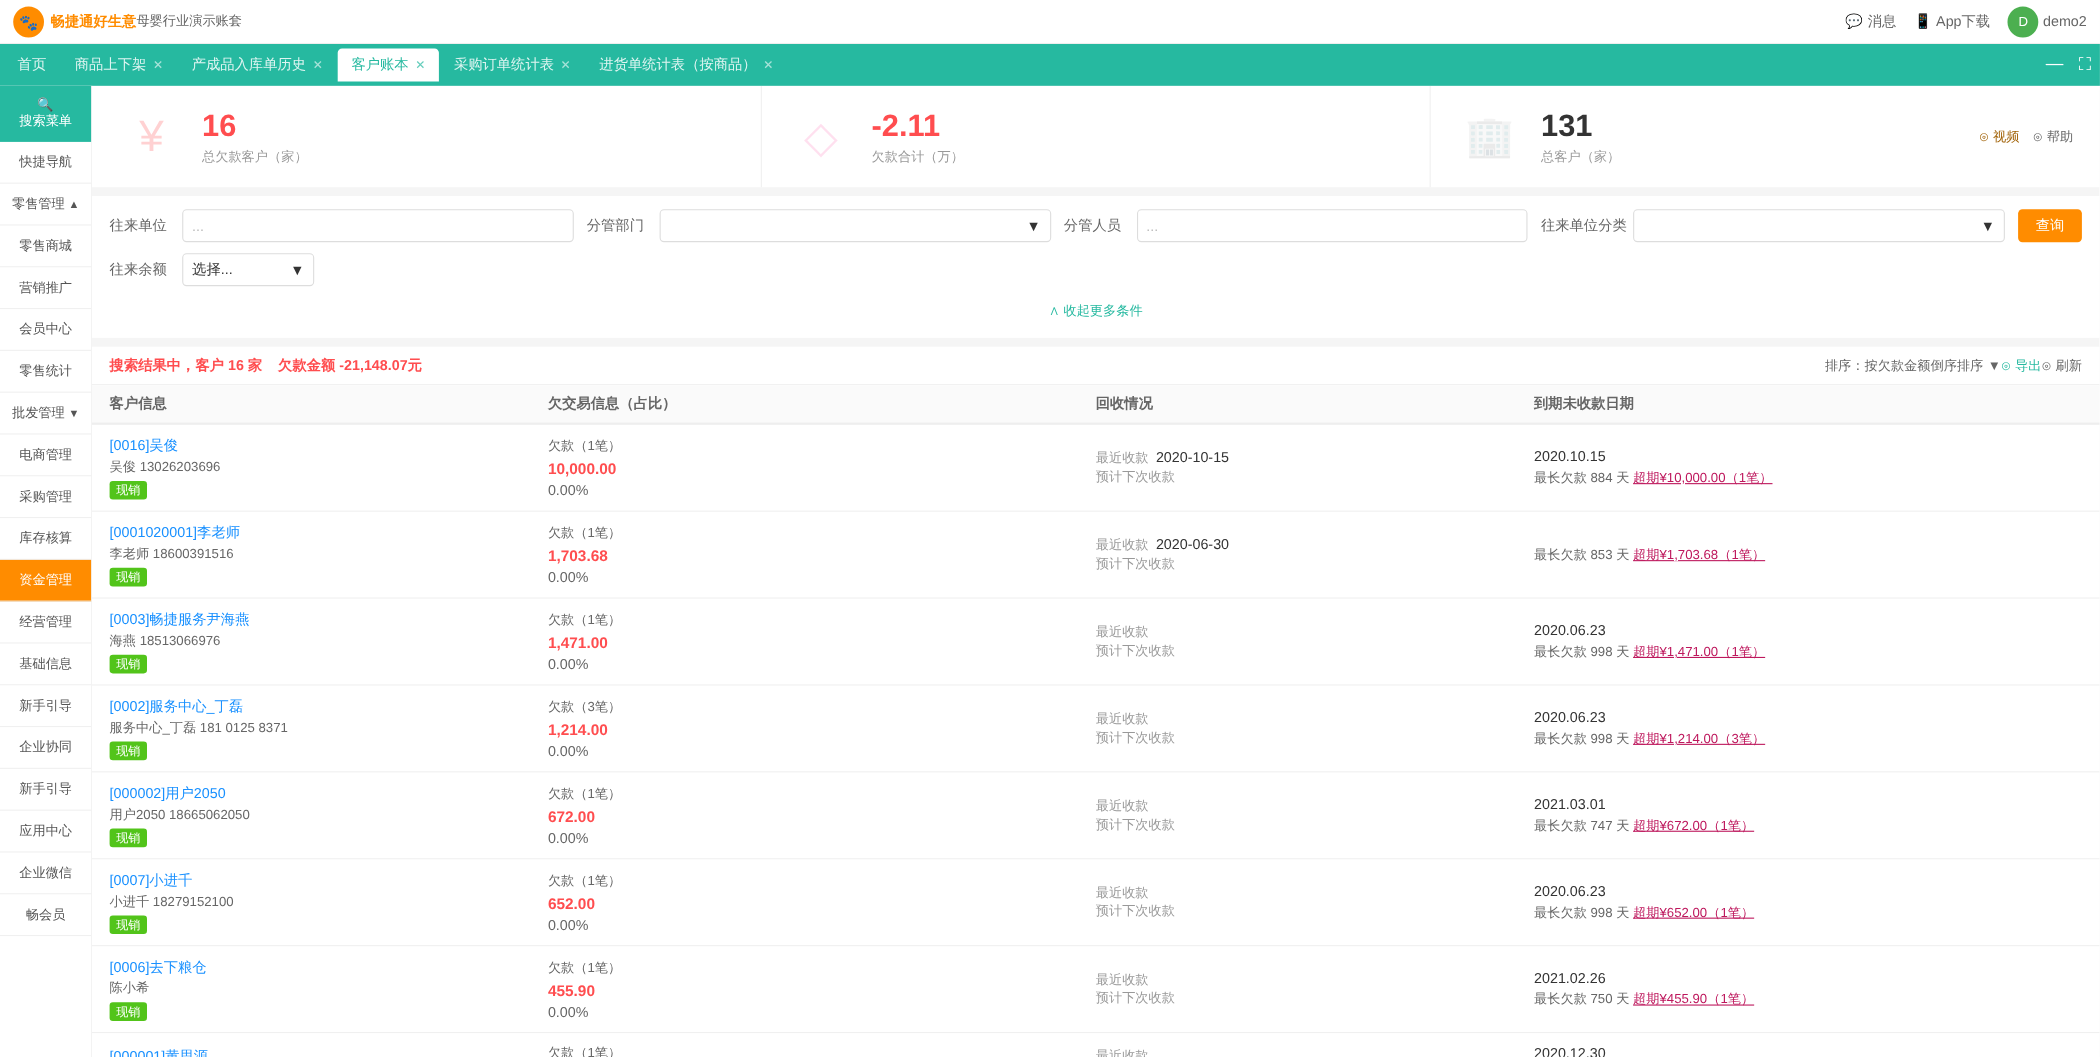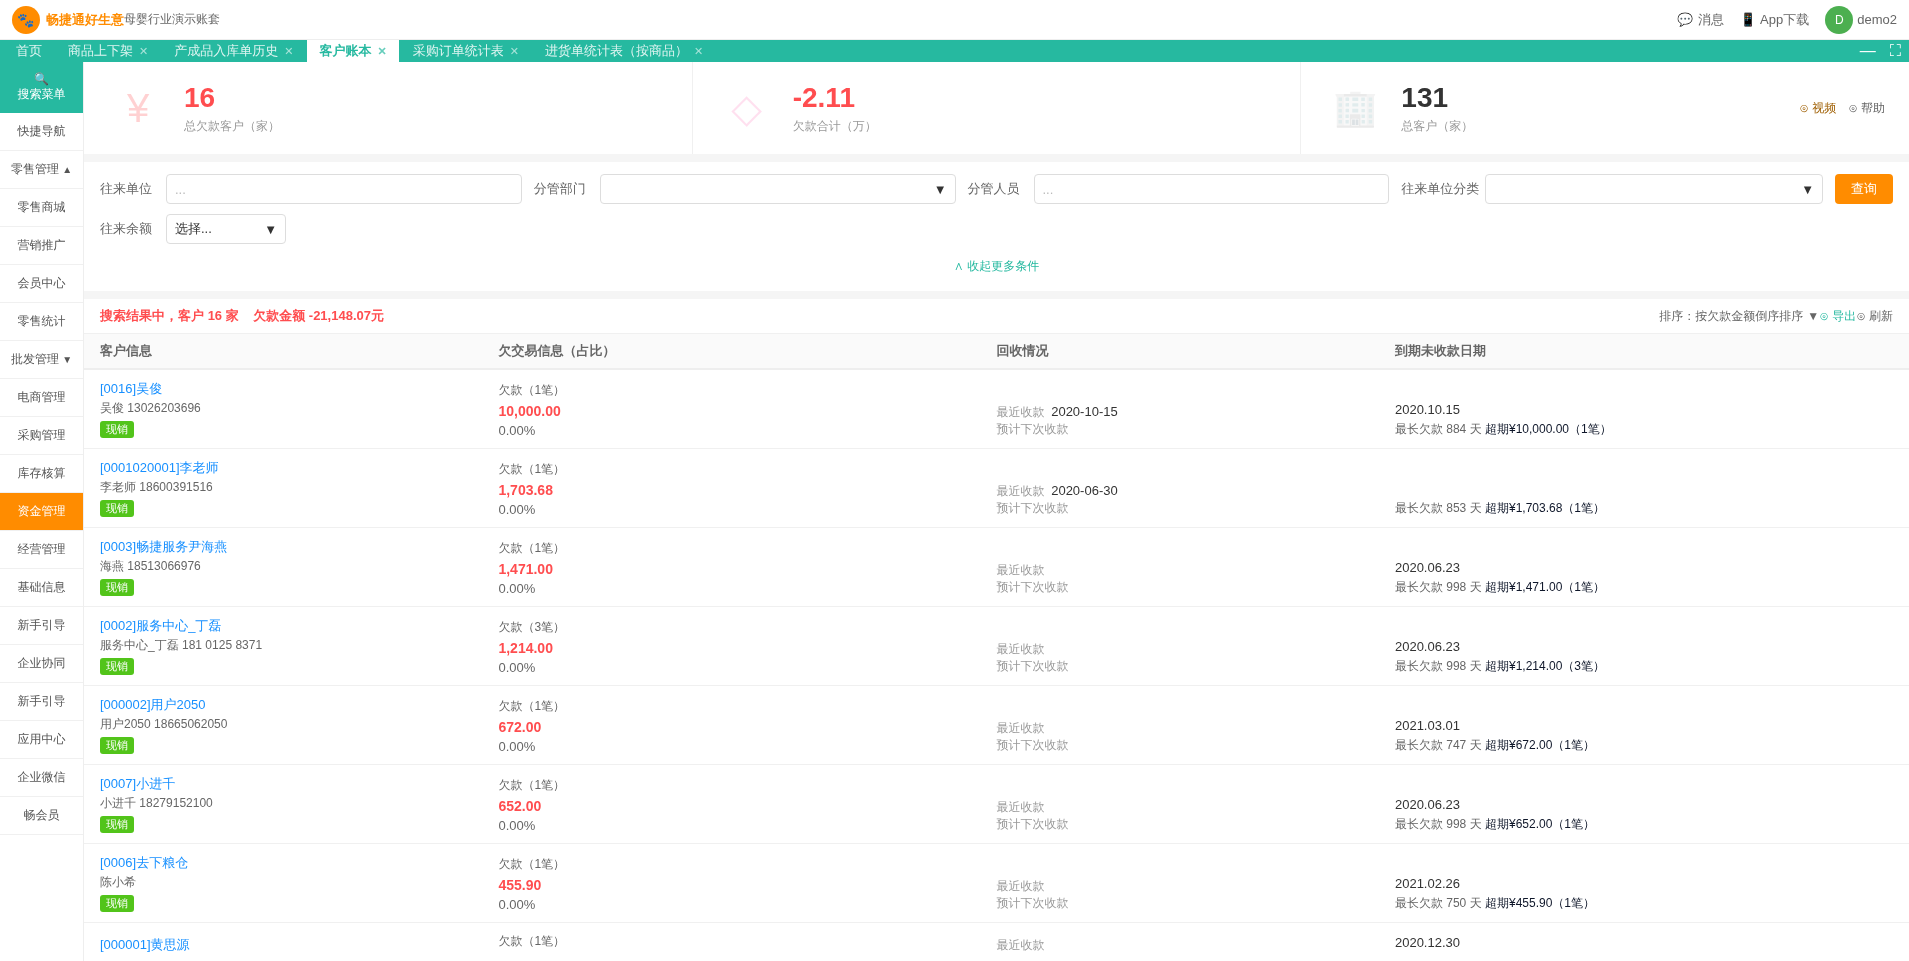--- a/index.html
+++ b/index.html
@@ -10,23 +10,23 @@
     .top-bar-left { display: flex; align-items: center; gap: 10px; }
     .logo-area { display: flex; align-items: center; gap: 6px; }
     .logo-icon { width: 28px; height: 28px; background: #ff8c00; border-radius: 50%; display: flex; align-items: center; justify-content: center; color: #fff; font-size: 14px; }
     .brand-name { color: #ff8c00; font-size: 13px; font-weight: bold; }
     .sub-brand { color: #666; font-size: 12px; }
     .top-bar-right { display: flex; align-items: center; gap: 16px; }
     .top-bar-right-item { display: flex; align-items: center; gap: 4px; color: #666; font-size: 13px; cursor: pointer; }
     .avatar { width: 28px; height: 28px; border-radius: 50%; background: #4caf50; display: flex; align-items: center; justify-content: center; color: #fff; font-size: 12px; }
 
     
-    .tab-bar { background: #26b9a0; display: flex; align-items: center; height: 22px; padding: 0 4px; overflow-x: auto; }
+    .tab-bar { background: #26b9a0; display: flex; align-items: center; height: 38px; padding: 0 4px; overflow-x: auto; }
     .tab { display: flex; align-items: center; padding: 0 12px; height: 30px; color: rgba(255,255,255,0.85); cursor: pointer; white-space: nowrap; font-size: 13px; gap: 6px; border-radius: 4px 4px 0 0; margin-right: 2px; }
-    .tab.active { background: #fff; color: #26b9a0; font-weight: bold; justify-content: flex-end; }
+    .tab.active { background: #fff; color: #26b9a0; font-weight: normal; justify-content: flex-end; }
     .tab .close { font-size: 11px; opacity: 0.7; }
     .tab-end { margin-left: auto; display: flex; gap: 6px; }
     .tab-end-btn { color: #fff; font-size: 16px; cursor: pointer; padding: 0 4px; }
 
     
     .main-layout { display: flex; flex: 1; overflow: hidden; }
 
     
     .sidebar { width: 84px; background: #fff; border-right: 1px solid #eee; display: flex; flex-direction: column; overflow-y: auto; flex-shrink: 0; }
     .sidebar-search { background: #26b9a0; color: #fff; text-align: center; padding: 10px 0; font-size: 12px; cursor: pointer; }
@@ -66,36 +66,36 @@
     
     .result-summary { background: #fff; padding: 8px 16px; display: flex; justify-content: space-between; align-items: center; border-bottom: 1px solid #f0f0f0; }
     .result-info { font-size: 13px; color: #333; }
     .result-info span { color: #ff4d4f; font-weight: bold; }
     .result-actions { display: flex; align-items: center; font-size: 12px; color: #666; }
     .sort-select { display: flex; align-items: center; gap: 4px; cursor: pointer; }
 
     
     .data-table { background: #fff; width: 100%; }
     .table-header { display: flex; background: #fafafa; border-bottom: 2px solid #eee; padding: 8px 16px; font-size: 13px; color: #666; font-weight: bold; }
-    .table-row { display: flex; border-bottom: 1px solid #f0f0f0; padding: 10px 16px; align-items: flex-end; }
+    .table-row { display: flex; border-bottom: 1px solid #f0f0f0; padding: 10px 16px; align-items: center; }
     .col-customer { flex: 2; }
     .col-debt { flex: 2.5; }
     .col-recovery { flex: 2; }
     .col-overdue { flex: 2.5; }
     .customer-name { color: #1890ff; cursor: pointer; font-size: 13px; }
     .customer-phone { color: #666; font-size: 12px; margin-top: 2px; }
     .badge-green { background: #52c41a; color: #fff; border-radius: 3px; padding: 1px 6px; font-size: 11px; display: inline-block; margin-top: 4px; }
     .debt-count { color: #666; font-size: 12px; margin-bottom: 4px; }
     .debt-amount { color: #ff4d4f; font-size: 14px; font-weight: bold; }
     .debt-percent { color: #666; font-size: 13px; margin-top: 4px; }
     .recovery-label { color: #999; font-size: 12px; }
     .recovery-date { color: #333; font-size: 13px; }
     .overdue-date { color: #333; font-size: 13px; margin-bottom: 4px; }
     .overdue-info { font-size: 12px; color: #666; }
-    .overdue-link { color: #0f172a; cursor: pointer; }
+    .overdue-link { color: #be185d; cursor: pointer; text-decoration: underline; }
     .overdue-days { color: #666; }
 
     
     .filter-row2 { display: flex; align-items: center; gap: 12px; }
   </style>
 </head>
 <body>
 
 <div class="top-bar">
   <div class="top-bar-left">

